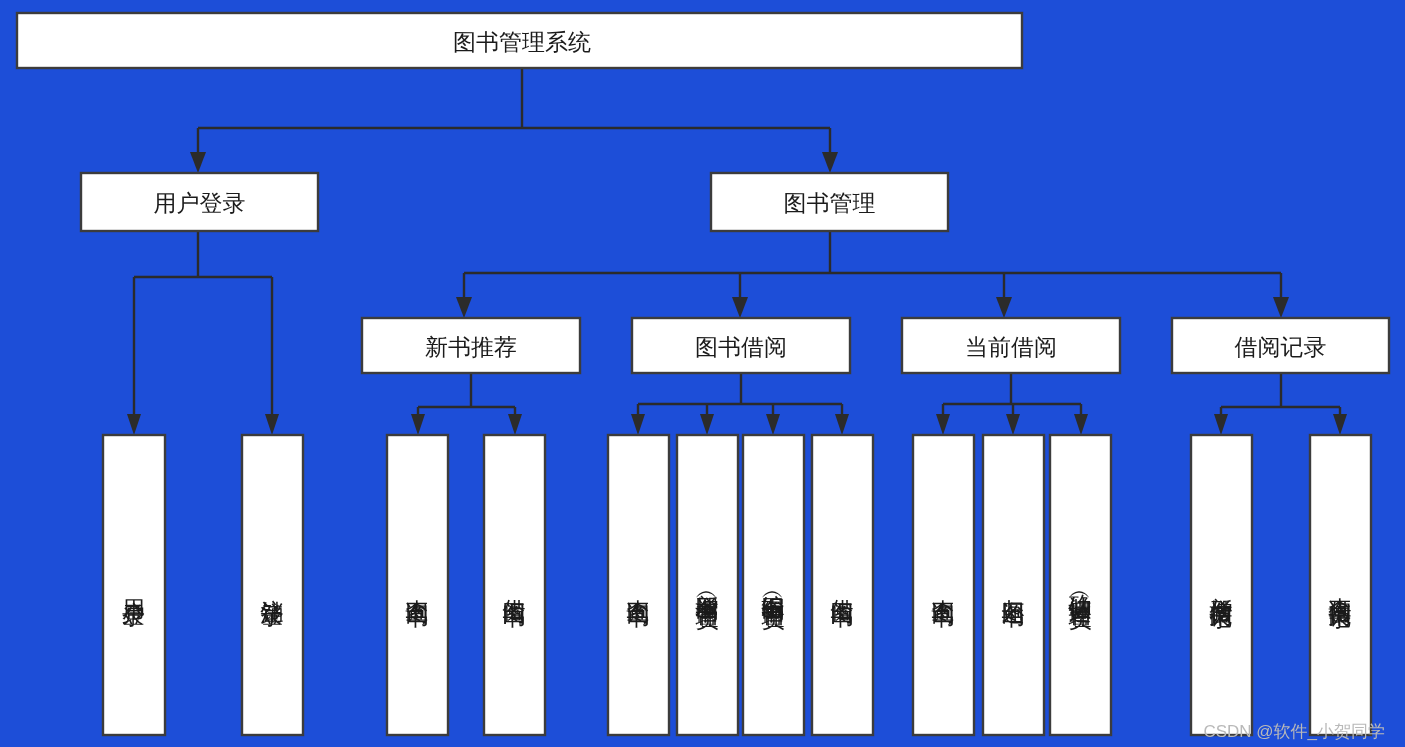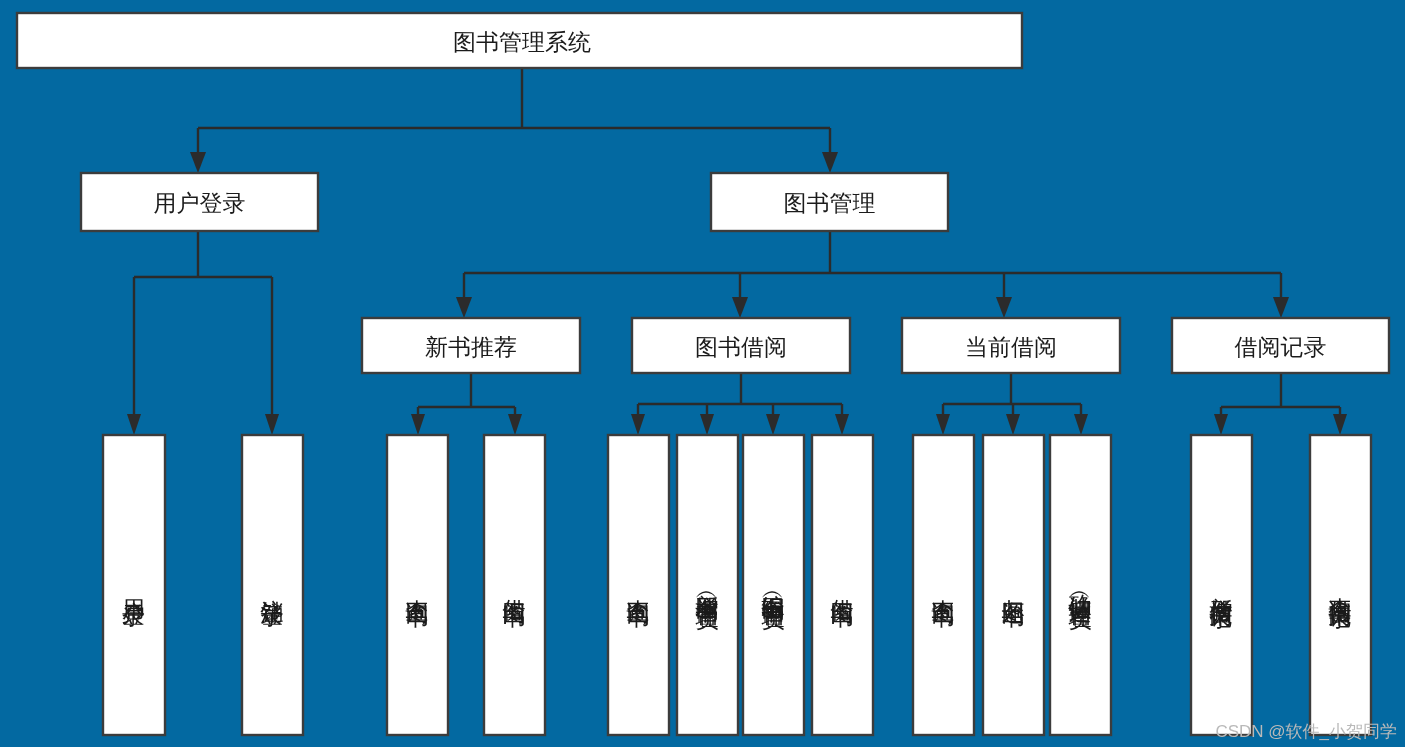--- a/index.html
+++ b/index.html
@@ -7,21 +7,21 @@
     padding: 0;
     background: #ffffff;
   }
   body {
     font-family: "Liberation Sans", "DejaVu Sans", sans-serif;
   }
   #diagram-root {
     position: relative;
     width: 1405px;
     height: 747px;
-    background: #0369a1;
+    background: #1d4ed8;
     overflow: hidden;
     text-decoration: underline;
   }
   svg#tree-svg {
     position: absolute;
     left: 0;
     top: 0;
     width: 1405px;
     height: 747px;
   }
@@ -53,21 +53,21 @@
     font-size: 23px;
   }
   .label-v {
     font-size: 23px;
     writing-mode: vertical-rl;
     text-orientation: upright;
     letter-spacing: 2px;
   }
   .watermark {
     position: absolute;
-    right: 8px;
+    right: 20px;
     bottom: 4px;
     font-family: "Liberation Sans", "DejaVu Sans", sans-serif;
     font-size: 17px;
     color: #b9b9b9;
     white-space: nowrap;
     user-select: none;
   }
 </style>
 </head>
 <body>

